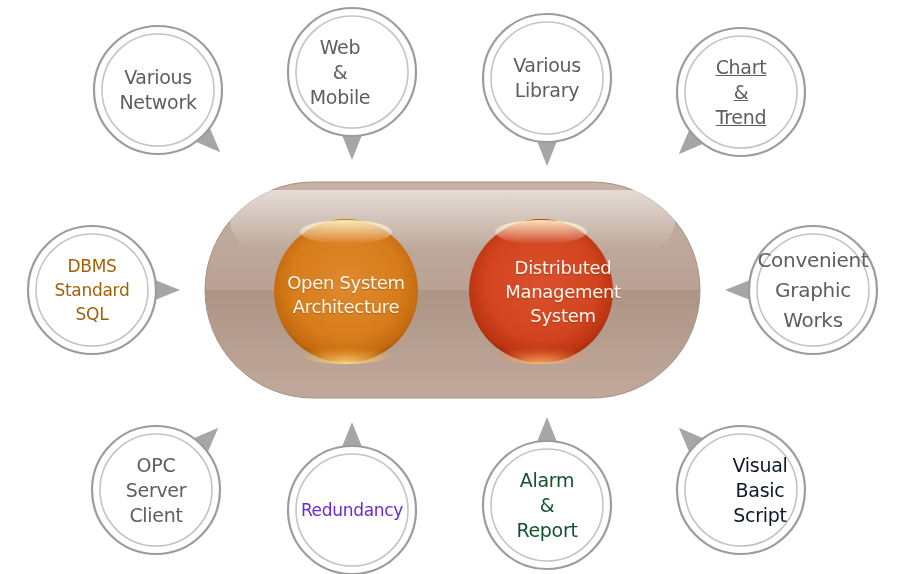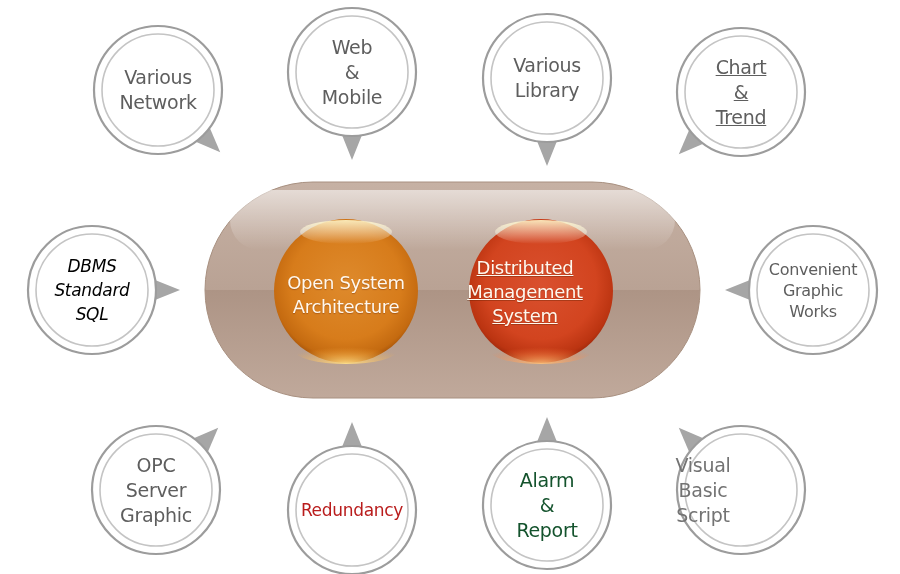--- a/index.html
+++ b/index.html
@@ -2,21 +2,21 @@
 <html><head>
 <meta charset="utf-8">
 <style>
   html, body { margin: 0; padding: 0; background: #ffffff; }
   body { width: 900px; height: 574px; position: relative; overflow: hidden;
          font-family: "DejaVu Sans", sans-serif; }
   #stage { position: absolute; left: 0; top: 0; width: 900px; height: 574px; }
   .bubble-label { position: absolute; display: flex; align-items: center; justify-content: center;
                   text-align: center; color: #5e5e5e; font-size: 19px; line-height: 25px;
                   white-space: pre-line; letter-spacing: -0.3px; }
-  .bubble-label.small { font-size: 16px; line-height: 21px; }
+  .bubble-label.small { font-size: 20px; line-height: 30px; }
   .bubble-label.mid { font-size: 17px; line-height: 24px; }
   .sphere-label { position: absolute; display: flex; align-items: center; justify-content: center;
                   text-align: center; color: #fff8ee; font-size: 18px; line-height: 24px;
                   white-space: pre-line; letter-spacing: -0.3px; text-shadow: 0 1px 1px rgba(90,30,0,0.35); }
 </style>
 </head>
 <body>
 
 <svg id="stage" viewBox="0 0 900 574" width="900" height="574" xmlns="http://www.w3.org/2000/svg">
   <defs>
@@ -122,44 +122,44 @@
       <g>
         <polygon points="708.4734,440.503 678.7752,427.7752 691.503,457.4734" fill="#a6a6a6"></polygon>
         <circle cx="741" cy="490" r="64" fill="#ffffff" stroke="#9c9c9c" stroke-width="2.2"></circle>
         <circle cx="741" cy="490" r="56" fill="none" stroke="#c4c4c4" stroke-width="1.6"></circle>
       </g>
     </g>
 </svg>
 
 <div class="sphere-label" style="left:274px; top:259px; width:144px; height:72px;">Open System
 Architecture</div>
-<div class="sphere-label" style="left:453px; top:252px; width:144px; height:80px;text-decoration:underline;">Distributed
+<div class="sphere-label" style="left:491px; top:252px; width:144px; height:80px;">Distributed
 Management
 System</div>
 
 <div id="labels">
     <div class="bubble-label" style="left: 102px; top: 40px; width: 112px; height: 100px; color: rgb(94, 94, 94);">Various
 Network</div>
-    <div class="bubble-label" style="left: 296px; top: 22px; width: 112px; height: 100px; color: rgb(94, 94, 94);">Web
+    <div class="bubble-label" style="left: 284px; top: 22px; width: 112px; height: 100px; color: rgb(94, 94, 94);">Web
 &amp;
 Mobile</div>
     <div class="bubble-label" style="left: 491px; top: 28px; width: 112px; height: 100px; color: rgb(94, 94, 94);">Various
 Library</div>
     <div class="bubble-label" style="left: 685px; top: 42px; width: 112px; height: 100px; color: rgb(94, 94, 94); text-decoration: underline;">Chart
 &amp;
 Trend</div>
-    <div class="bubble-label mid" style="left: 36px; top: 240px; width: 112px; height: 100px; color: #000000; font-style: italic;">DBMS
+    <div class="bubble-label mid" style="left: 36px; top: 240px; width: 112px; height: 100px; color: #a16207;">DBMS
 Standard
 SQL</div>
     <div class="bubble-label small" style="left: 757px; top: 240px; width: 112px; height: 100px; color: rgb(94, 94, 94);">Convenient
 Graphic
 Works</div>
     <div class="bubble-label" style="left: 100px; top: 440px; width: 112px; height: 100px; color: rgb(94, 94, 94);">OPC
 Server
-Graphic</div>
-    <div class="bubble-label mid" style="left: 296px; top: 460px; width: 112px; height: 100px; color: #b91c1c;">Redundancy</div>
+Client</div>
+    <div class="bubble-label mid" style="left: 296px; top: 460px; width: 112px; height: 100px; color: #6d28d9;">Redundancy</div>
     <div class="bubble-label" style="left: 491px; top: 455px; width: 112px; height: 100px; color: #14532d;">Alarm
 &amp;
 Report</div>
-    <div class="bubble-label" style="left: 647px; top: 440px; width: 112px; height: 100px; color: #737373;">Visual
+    <div class="bubble-label" style="left: 704px; top: 440px; width: 112px; height: 100px; color: #0f172a;">Visual
 Basic
 Script</div>
   </div>
 
 </body></html>

